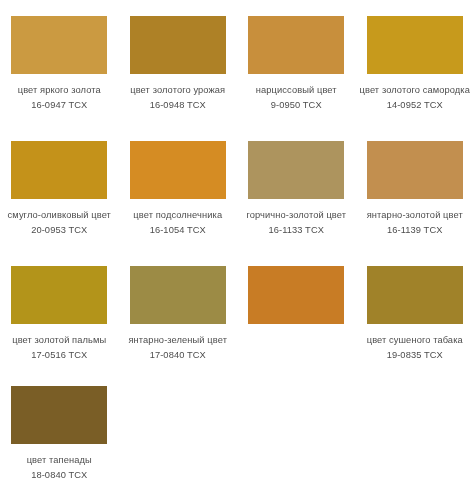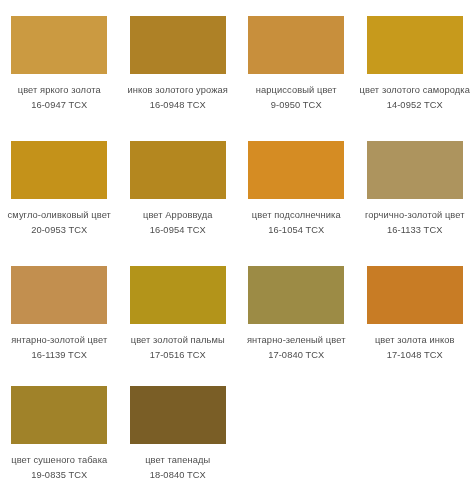--- a/index.html
+++ b/index.html
@@ -57,21 +57,21 @@
     <div class="swatch-cell">
       <div class="swatch-chip" style="background: rgb(203, 154, 65);"></div>
       <div class="swatch-caption">
         <span class="swatch-name">цвет яркого золота</span>
         <span class="swatch-code">16-0947 TCX</span>
       </div>
     </div>
     <div class="swatch-cell">
       <div class="swatch-chip" style="background: rgb(174, 129, 38);"></div>
       <div class="swatch-caption">
-        <span class="swatch-name">инков золотого урожая</span>
+        <span class="swatch-name">цвет золотого урожая</span>
         <span class="swatch-code">16-0948 TCX</span>
       </div>
     </div>
     <div class="swatch-cell">
       <div class="swatch-chip" style="background: rgb(200, 143, 60);"></div>
       <div class="swatch-caption">
         <span class="swatch-name">нарциссовый цвет</span>
         <span class="swatch-code">9-0950 TCX</span>
       </div>
     </div>
@@ -80,27 +80,20 @@
       <div class="swatch-caption">
         <span class="swatch-name">цвет золотого самородка</span>
         <span class="swatch-code">14-0952 TCX</span>
       </div>
     </div>
     <div class="swatch-cell">
       <div class="swatch-chip" style="background: rgb(196, 146, 26);"></div>
       <div class="swatch-caption">
         <span class="swatch-name">смугло-оливковый цвет</span>
         <span class="swatch-code">20-0953 TCX</span>
-      </div>
-    </div>
-    <div class="swatch-cell">
-      <div class="swatch-chip" style="background: rgb(180, 135, 31);"></div>
-      <div class="swatch-caption">
-        <span class="swatch-name">цвет Арроввуда</span>
-        <span class="swatch-code">16-0954 TCX</span>
       </div>
     </div>
     <div class="swatch-cell">
       <div class="swatch-chip" style="background: rgb(213, 140, 35);"></div>
       <div class="swatch-caption">
         <span class="swatch-name">цвет подсолнечника</span>
         <span class="swatch-code">16-1054 TCX</span>
       </div>
     </div>
     <div class="swatch-cell">
@@ -126,24 +119,20 @@
     </div>
     <div class="swatch-cell">
       <div class="swatch-chip" style="background: rgb(156, 139, 69);"></div>
       <div class="swatch-caption">
         <span class="swatch-name">янтарно-зеленый цвет</span>
         <span class="swatch-code">17-0840 TCX</span>
       </div>
     </div>
     <div class="swatch-cell">
       <div class="swatch-chip" style="background: rgb(200, 124, 37);"></div>
-      <div class="swatch-caption">
-        <span class="swatch-name">цвет золота инков</span>
-        <span class="swatch-code">17-1048 TCX</span>
-      </div>
     </div>
     <div class="swatch-cell">
       <div class="swatch-chip" style="background: rgb(160, 130, 41);"></div>
       <div class="swatch-caption">
         <span class="swatch-name">цвет сушеного табака</span>
         <span class="swatch-code">19-0835 TCX</span>
       </div>
     </div>
     <div class="swatch-cell">
       <div class="swatch-chip" style="background: rgb(122, 94, 38);"></div>

